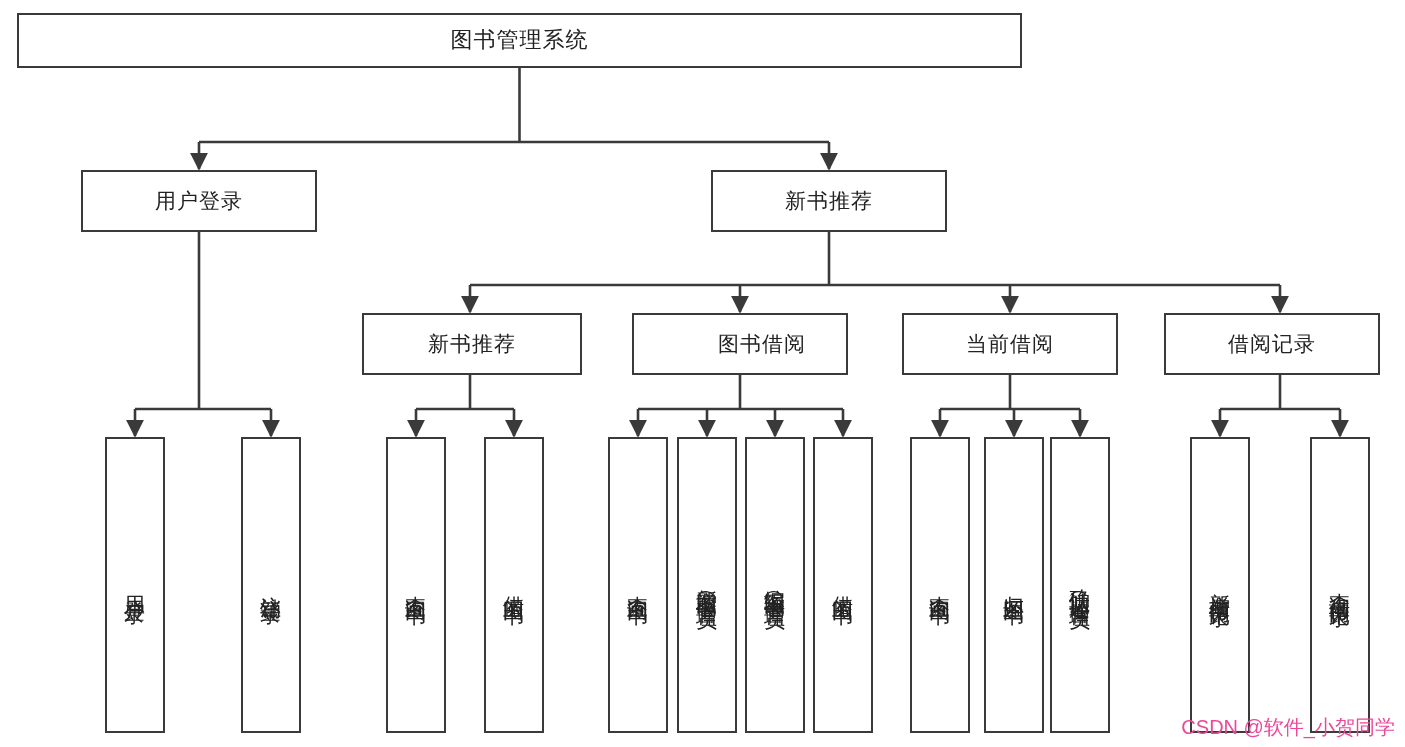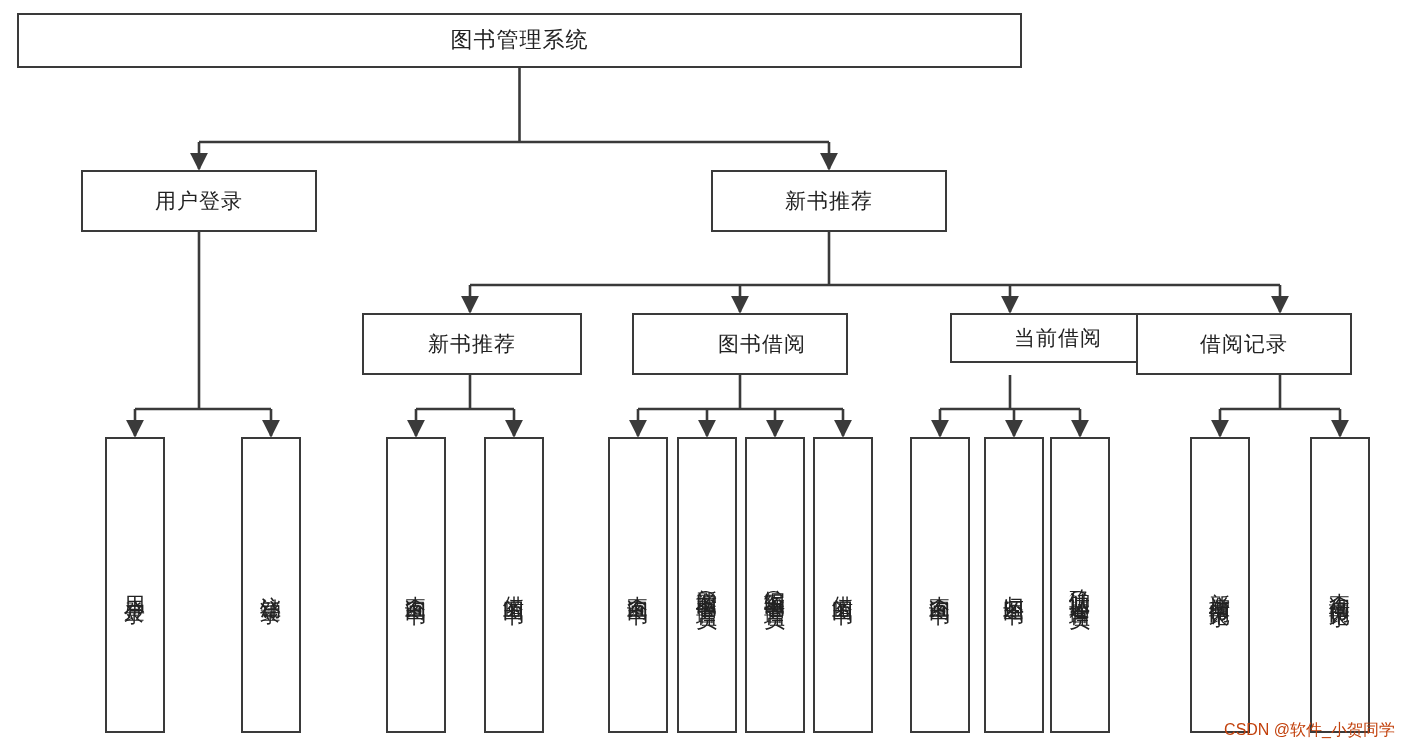--- a/index.html
+++ b/index.html
@@ -34,22 +34,22 @@
     font-size:21px;
     letter-spacing:3px;
     line-height:1.0;
   }
   .node.root .lbl{font-size:22px;}
 
   #watermark{
     position:absolute;
     right:10px;
     bottom:6px;
-    font-size:16px;
-    color:#c2410c;
+    font-size:20px;
+    color:#ec4899;
     white-space:nowrap;
     pointer-events:none;
     font-family:"Liberation Sans","DejaVu Sans",sans-serif;
   }
 </style>
 </head>
 <body>
 
 <div id="canvas">
   <svg id="edges" xmlns="http://www.w3.org/2000/svg">
@@ -104,24 +104,24 @@
       </div>
       <div class="node horiz" style="left: 711px; top: 170px; width: 236px; height: 62px;">
         <span class="lbl">新书推荐</span>
       </div>
       <div class="node horiz" style="left: 362px; top: 313px; width: 220px; height: 62px;">
         <span class="lbl">新书推荐</span>
       </div>
       <div class="node horiz" style="left: 632px; top: 313px; width: 216px; height: 62px; padding-left: 44px;">
         <span class="lbl">图书借阅</span>
       </div>
-      <div class="node horiz" style="left: 902px; top: 313px; width: 216px; height: 50px; margin-left: 48px;">
+      <div class="node horiz" style="left: 902px; top: 313px; width: 216px; height: 62px;">
         <span class="lbl">当前借阅</span>
       </div>
-      <div class="node horiz" style="left: 1136px; top: 313px; width: 216px; height: 62px;">
+      <div class="node horiz" style="left: 1164px; top: 313px; width: 216px; height: 62px;">
         <span class="lbl">借阅记录</span>
       </div>
       <div class="node vert" style="left: 105px; top: 437px; width: 60px; height: 296px;">
         <span class="lbl">用户登录</span>
       </div>
       <div class="node vert" style="left: 241px; top: 437px; width: 60px; height: 296px;">
         <span class="lbl">注销登录</span>
       </div>
       <div class="node vert" style="left: 386px; top: 437px; width: 60px; height: 296px;">
         <span class="lbl">查询图书</span>

